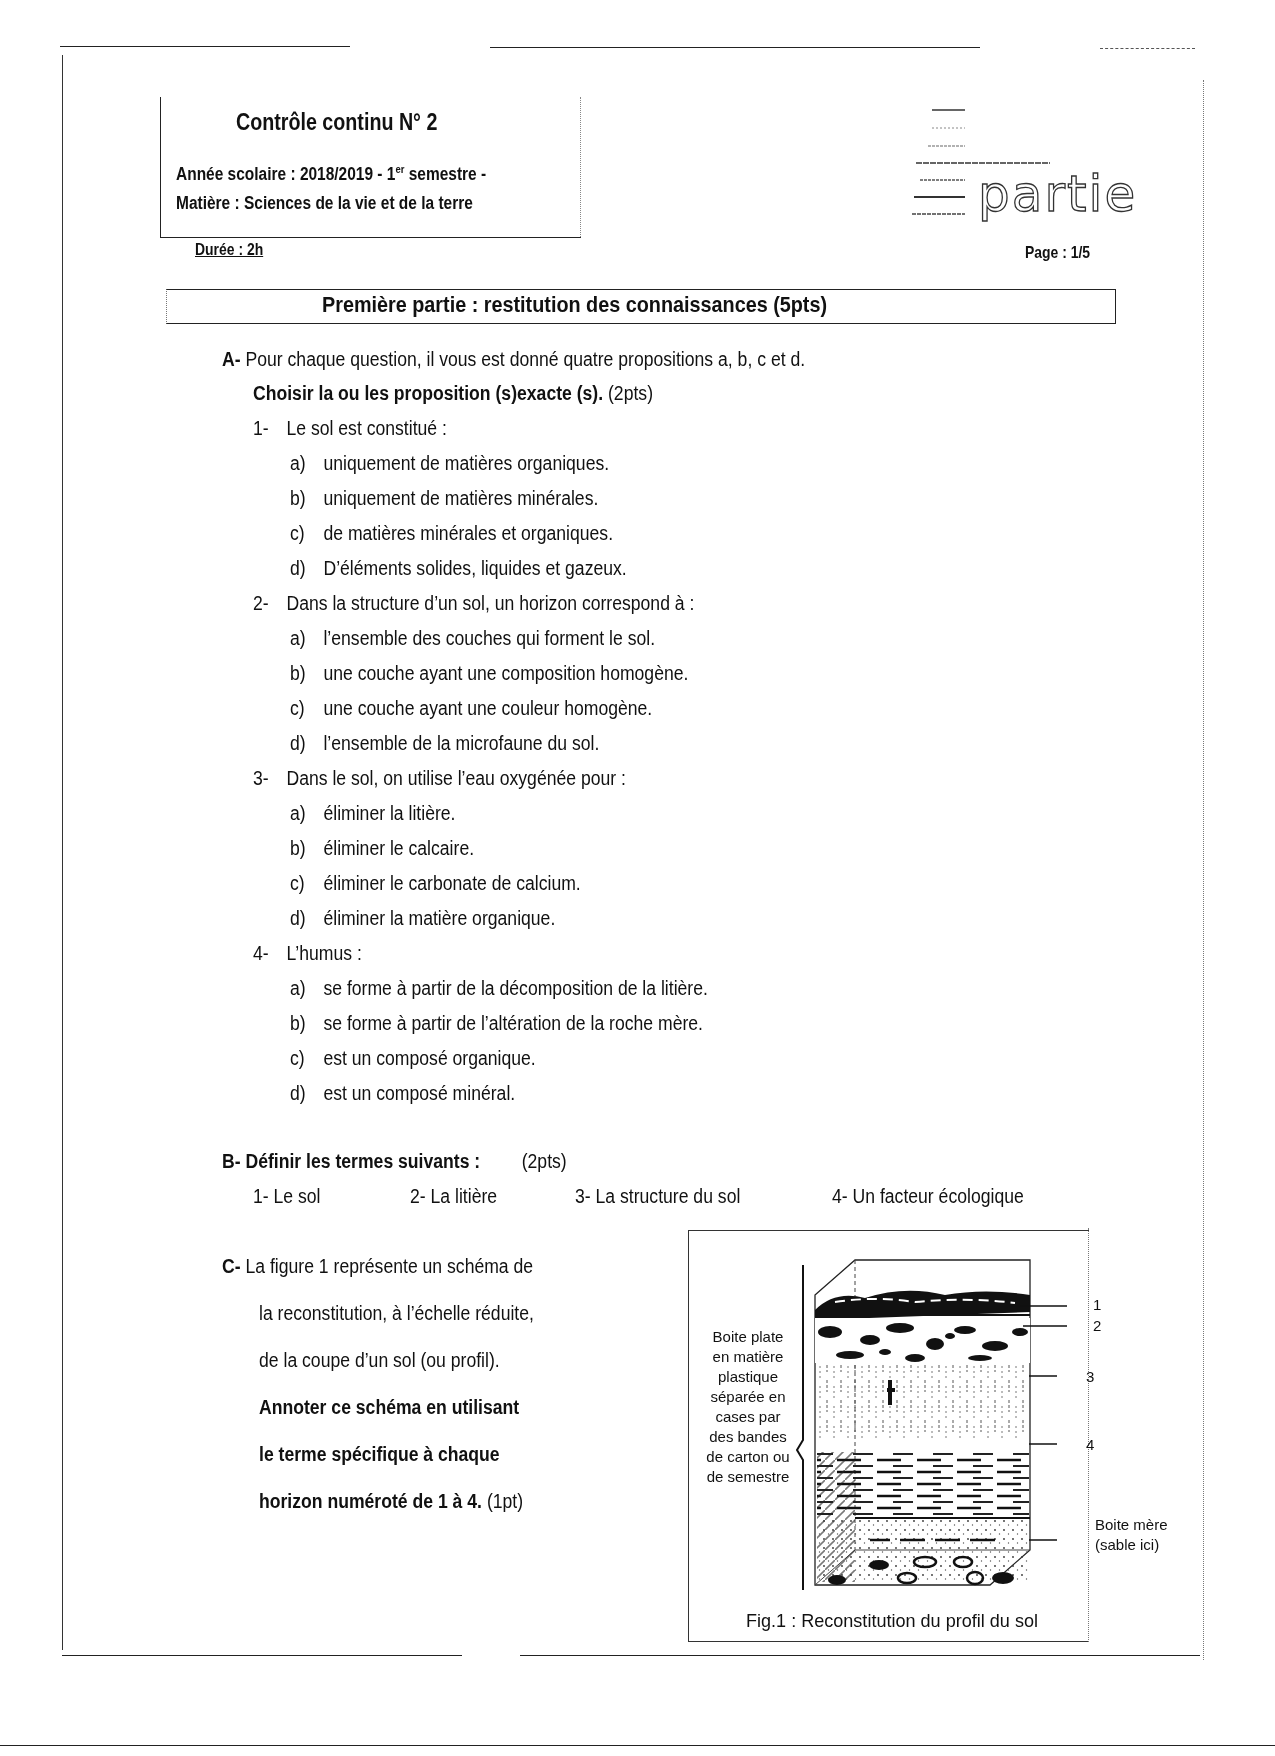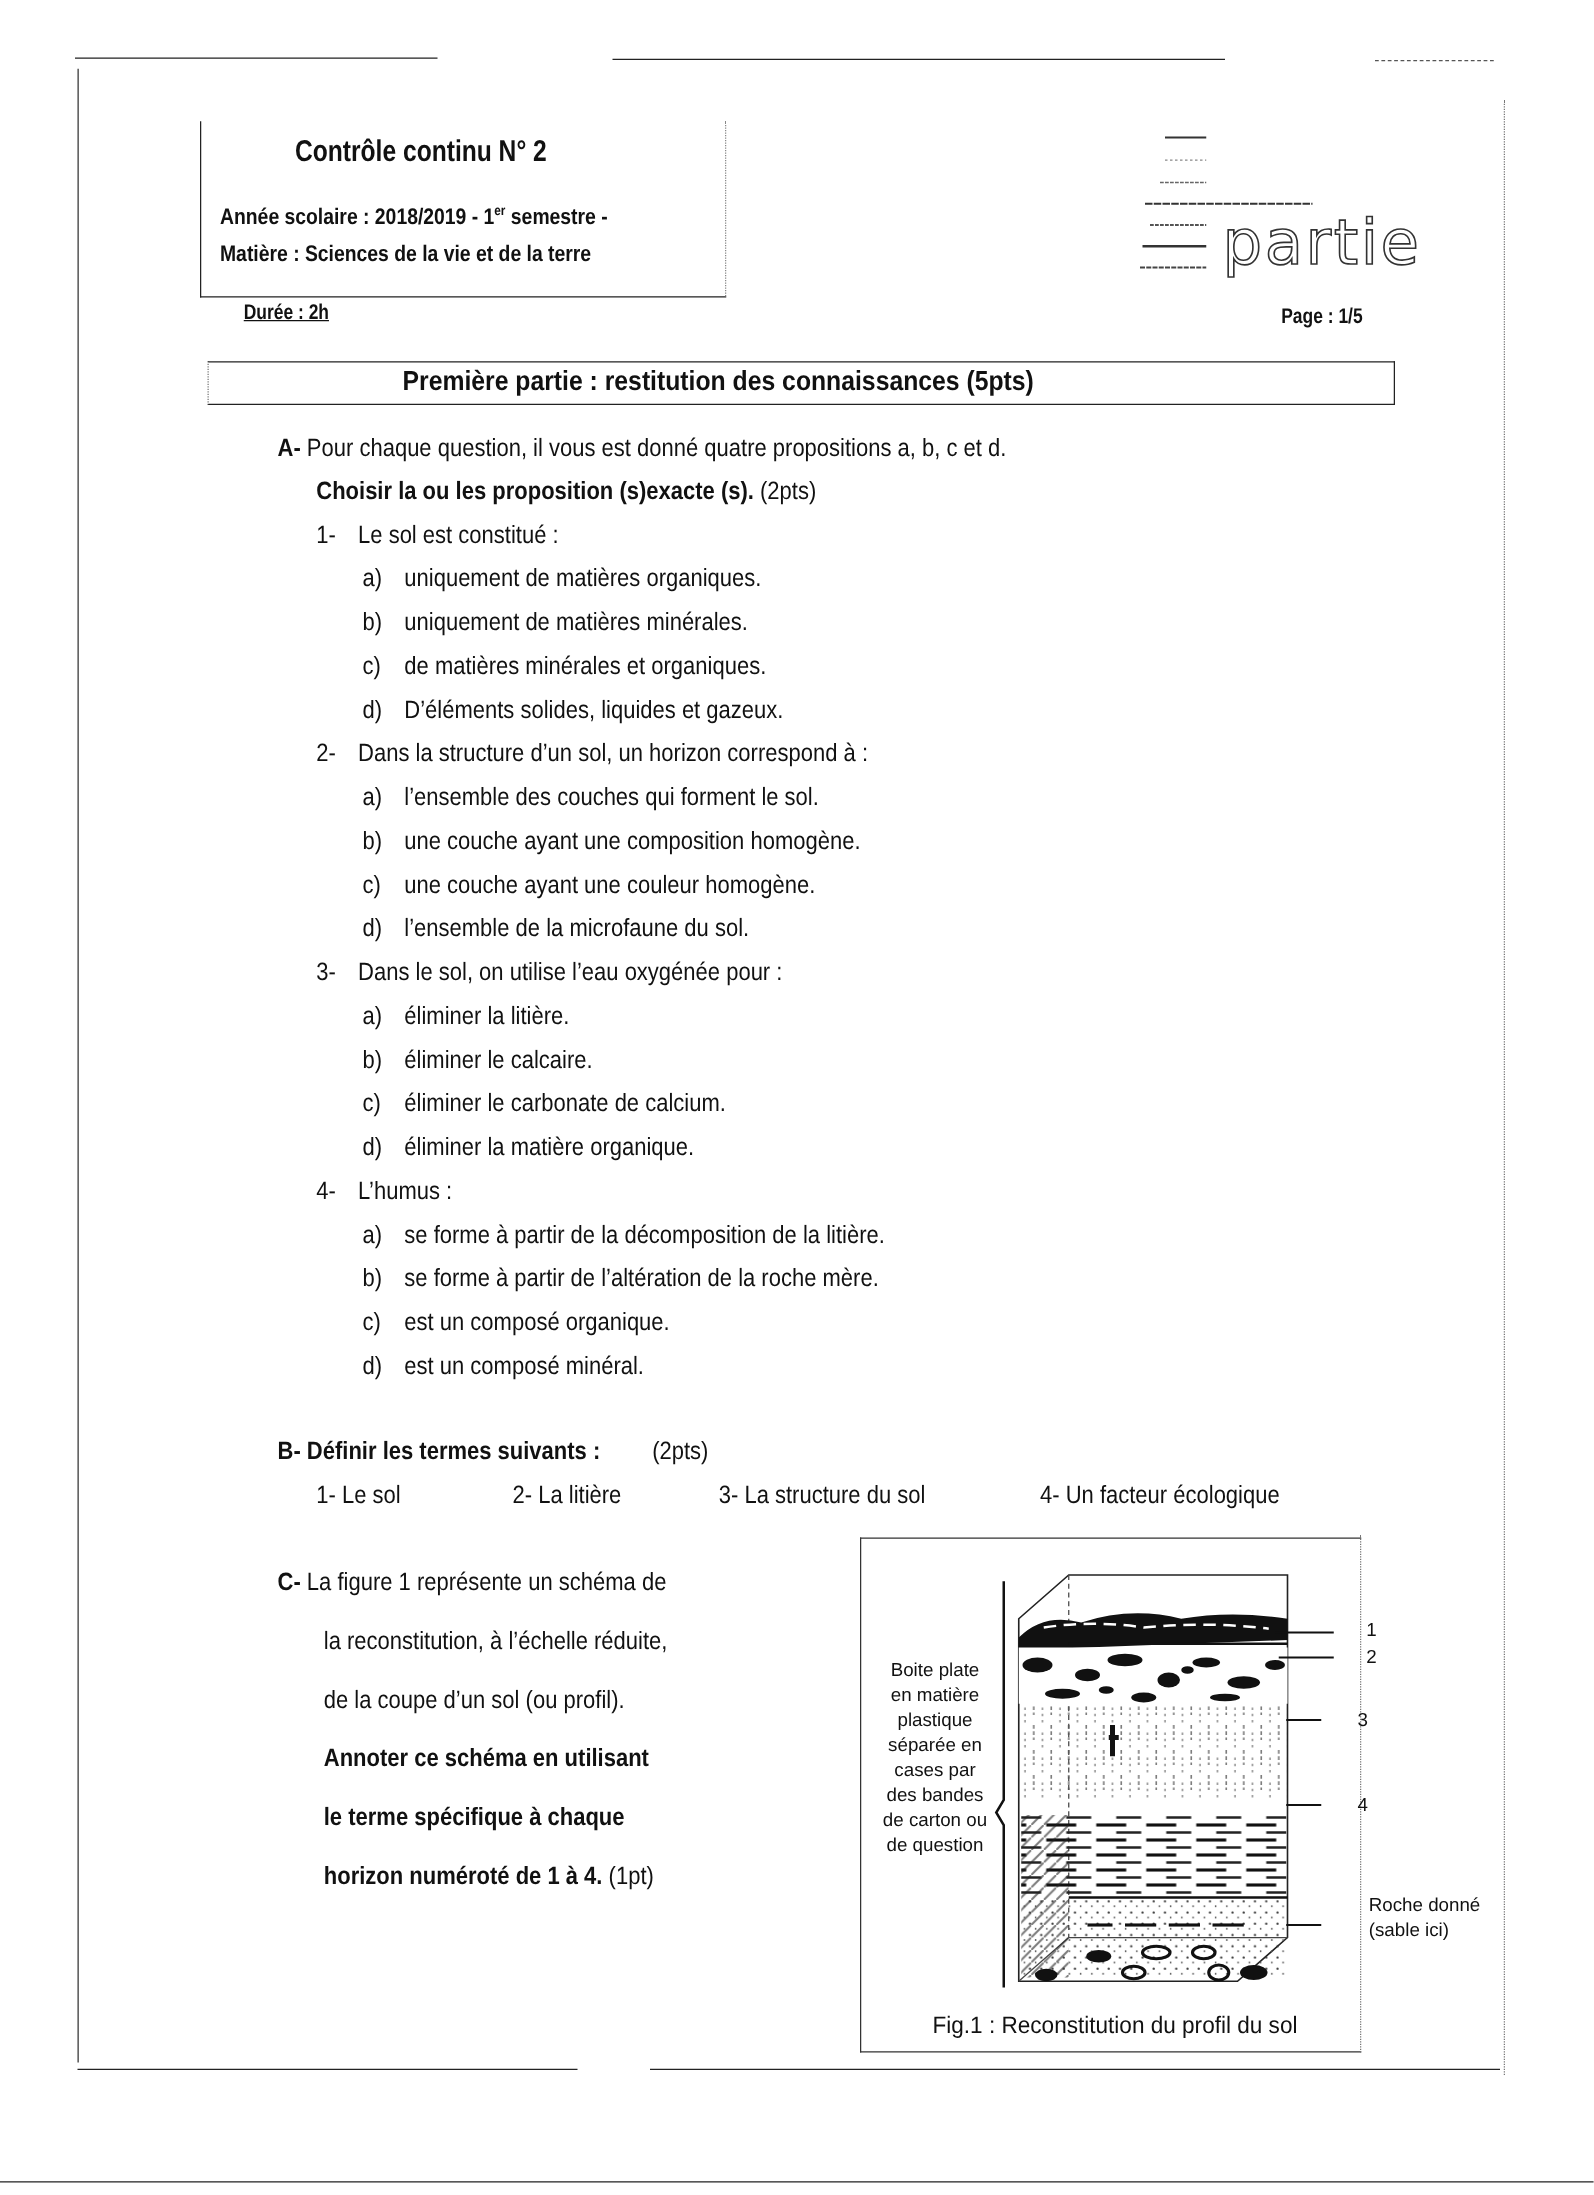--- a/index.html
+++ b/index.html
@@ -141,21 +141,21 @@
   <div class="line bold" style="left:259px;top:1396px;">Annoter ce schéma en utilisant</div>
   <div class="line bold" style="left:259px;top:1443px;">le terme spécifique à chaque</div>
   <div class="line" style="left:259px;top:1490px;">
     <span class="bold">horizon numéroté de 1 à 4.</span>
     <span>(1pt)</span>
   </div>
 </div>
 
 <div class="abs fig-box"></div>
 <div class="abs fig-box-right"></div>
-<div class="abs fig-side">Boite plate en matière plastique séparée en cases par des bandes de carton ou de question</div>
+<div class="abs fig-side">Boite plate en matière plastique séparée en cases par des bandes de carton ou de semestre</div>
 
 <svg class="abs fig-svg" viewBox="0 0 300 360">
   <defs>
     <pattern id="dots" width="9" height="9" patternUnits="userSpaceOnUse">
       <circle cx="2" cy="2" r="0.9" fill="#333"></circle>
       <circle cx="6.5" cy="6" r="0.7" fill="#555"></circle>
     </pattern>
     <pattern id="vert" width="14" height="20" patternUnits="userSpaceOnUse">
       <line x1="4" y1="0" x2="4" y2="12" stroke="#555" stroke-width="1" stroke-dasharray="3,2"></line>
       <line x1="11" y1="6" x2="11" y2="18" stroke="#777" stroke-width="1" stroke-dasharray="2,3"></line>
@@ -225,16 +225,16 @@
   <line x1="234" y1="136" x2="262" y2="136" stroke="#111" stroke-width="1.5"></line>
   <line x1="234" y1="204" x2="262" y2="204" stroke="#111" stroke-width="1.5"></line>
   <line x1="234" y1="300" x2="262" y2="300" stroke="#111" stroke-width="1.5"></line>
 </svg>
 
 <div class="abs fig-label" style="left:1093px;top:1296px;">1</div>
 <div class="abs fig-label" style="left:1093px;top:1317px;">2</div>
 <div class="abs fig-label" style="left:1086px;top:1368px;">3</div>
 <div class="abs fig-label" style="left:1086px;top:1436px;">4</div>
 <div class="abs fig-label" style="left:1095px;top:1515px;line-height:20px;">
-  <div>Roche donné</div>
+  <div>Boite mère</div>
   <div>(sable ici)</div>
 </div>
 <div class="abs fig-caption">Fig.1 : Reconstitution du profil du sol</div>
 
 </body></html>

